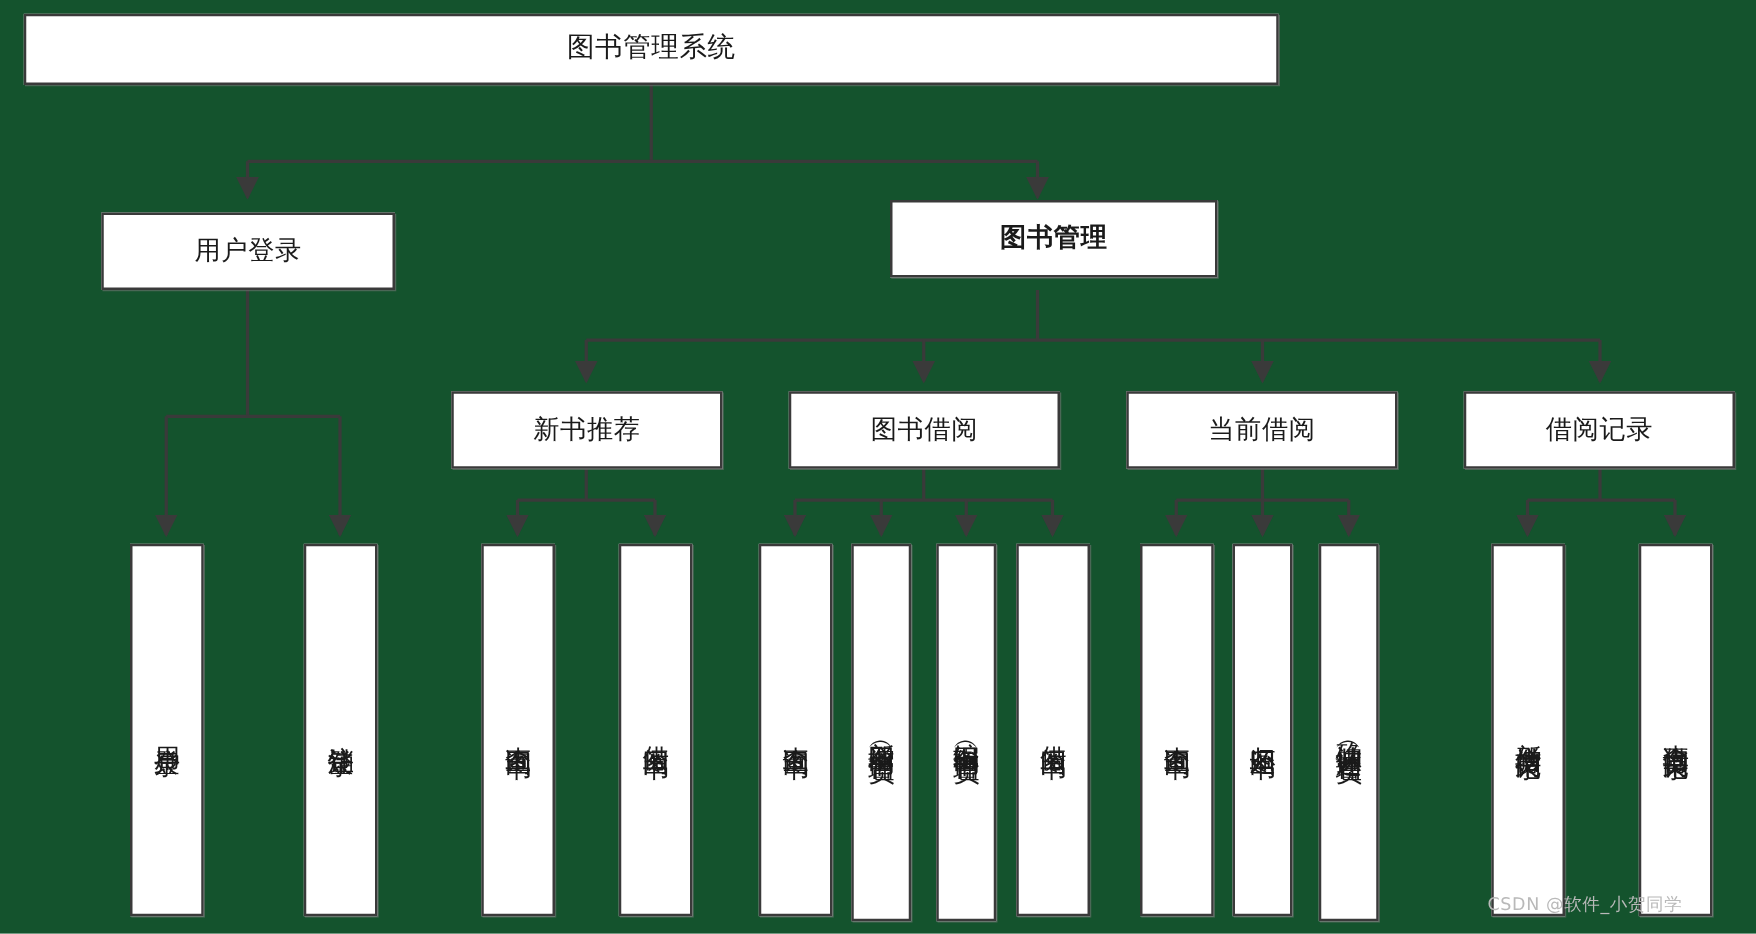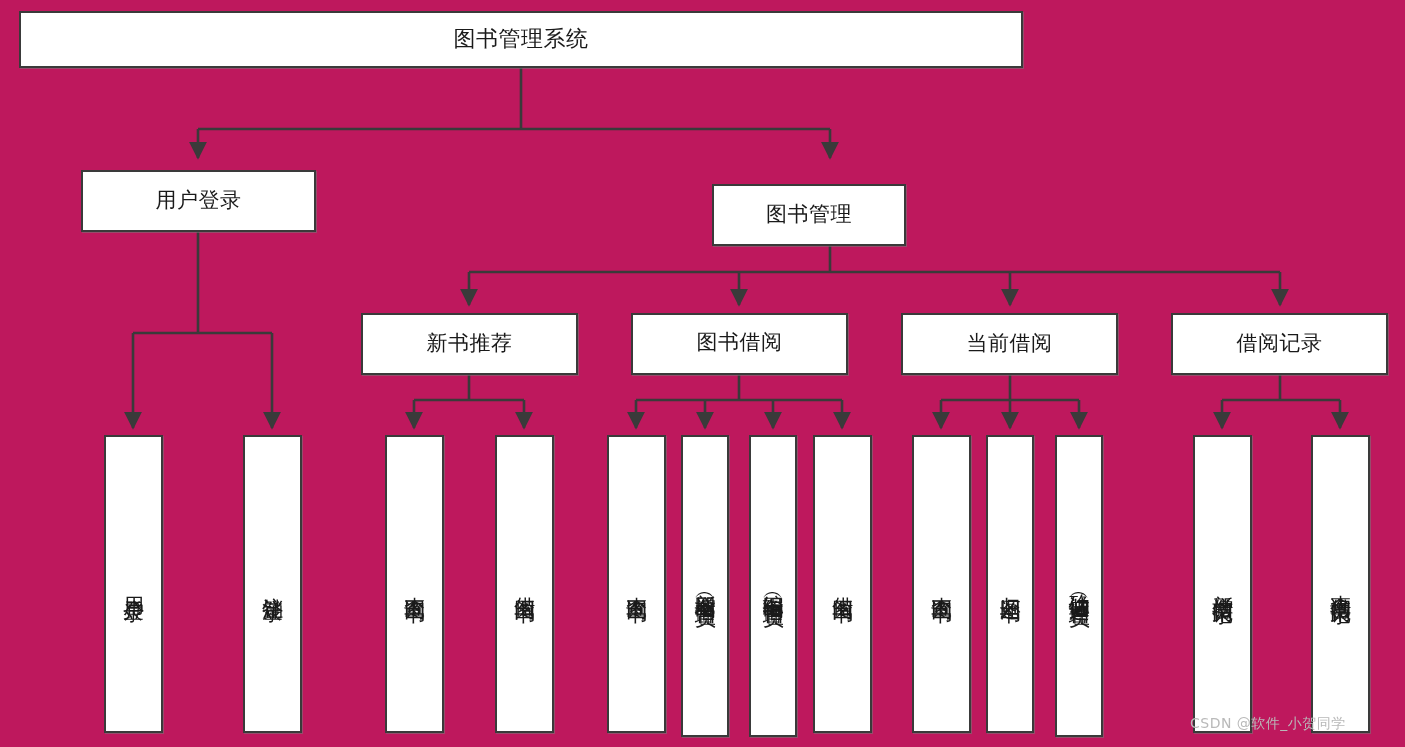--- a/index.html
+++ b/index.html
@@ -8,21 +8,21 @@
     background: #ffffff;
   }
   body {
     font-family: "DejaVu Sans", "Liberation Sans", sans-serif;
     color: #000000;
   }
   #canvas {
     position: relative;
     width: 1405px;
     height: 747px;
-    background: #be185d;
+    background: #14532d;
     overflow: hidden;
   }
   #edges {
     position: absolute;
     left: 0;
     top: 0;
     width: 1405px;
     height: 747px;
     pointer-events: none;
   }
@@ -122,28 +122,28 @@
     </g>
   </svg>
 
   <div class="node root" style="left:19px; top:11px; width:1004px; height:57px;">
     <span class="lbl">图书管理系统</span>
   </div>
 
   <div class="node" style="left:81px; top:170px; width:235px; height:62px;">
     <span class="lbl">用户登录</span>
   </div>
-  <div class="node" style="left:712px; top:184px; width:194px; height:62px;">
+  <div class="node" style="left:712px; top:160px; width:262px; height:62px;font-weight:bold;">
     <span class="lbl">图书管理</span>
   </div>
 
   <div class="node" style="left:361px; top:313px; width:217px; height:62px;justify-content:center;">
     <span class="lbl">新书推荐</span>
   </div>
-  <div class="node" style="left:631px; top:313px; width:217px; height:62px;font-family:Liberation Mono, monospace;">
+  <div class="node" style="left:631px; top:313px; width:217px; height:62px;">
     <span class="lbl">图书借阅</span>
   </div>
   <div class="node" style="left:1171px; top:313px; width:217px; height:62px;">
     <span class="lbl">借阅记录</span>
   </div>
   <div class="node" style="left:901px; top:313px; width:217px; height:62px;">
     <span class="lbl">当前借阅</span>
   </div>
 
   <div class="node vertical" style="left:104px; top:435px; width:59px; height:298px;">

